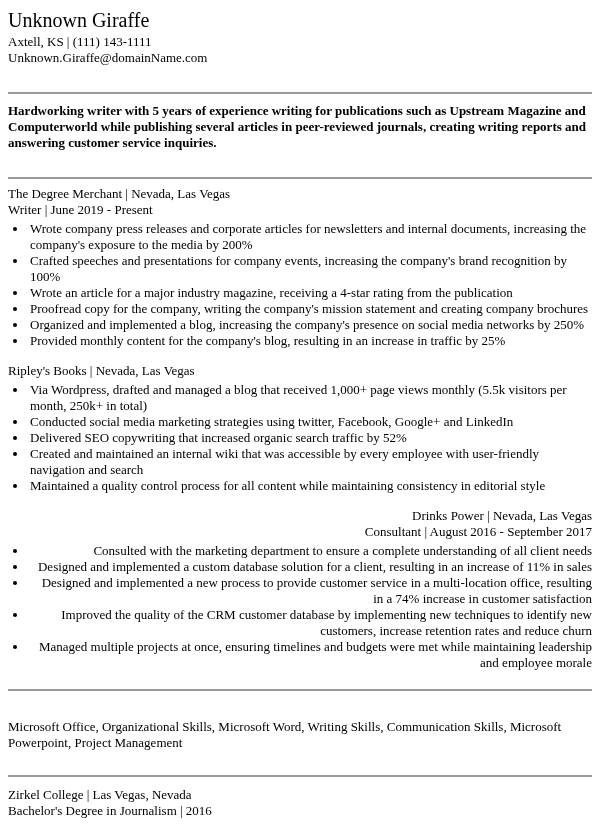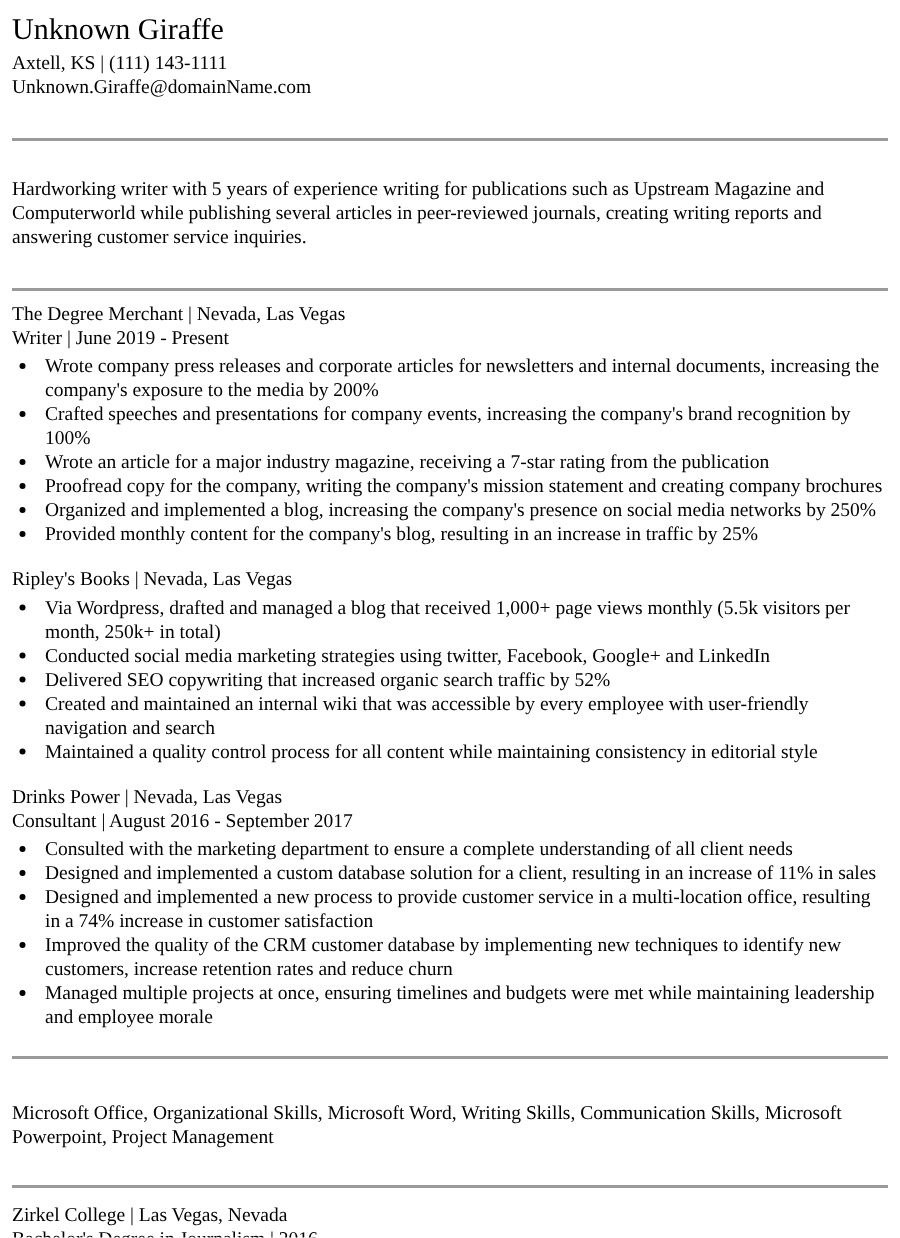--- a/index.html
+++ b/index.html
@@ -23,23 +23,23 @@
   .contact-line { font-size: 13px; line-height: 16px; }
   .rule {
     height: 2px;
     background: #9a9a9a;
     border: none;
   }
   .rule-1 { margin-top: 26px; }
   .rule-2 { margin-top: 26px; }
   .rule-3 { margin-top: 18px; }
   .rule-4 { margin-top: 24px; }
-  .summary { margin-top: 24px; }
+  .summary { margin-top: 9px; font-weight: bold; }
   .job { margin-top: 7px; margin-bottom: 14px; }
-  .job:last-of-type { margin-bottom: 0; }
+  .job:last-of-type { margin-bottom: 0; text-align: right; }
   .job ul {
     margin: 3px 0 0 0;
     padding-left: 20px;
     list-style-type: disc;
   }
   .job li { padding-left: 2px; }
   .skills-paragraph { margin-top: 28px; }
   .education { margin-top: 10px; }
 </style>
 </head>
@@ -57,21 +57,21 @@
 
   <div class="rule rule-2"></div>
 
   <div id="experience">
       <div class="job">
         <div>The Degree Merchant | Nevada, Las Vegas</div>
         <div>Writer | June 2019 - Present</div>
         <ul>
           <li>Wrote company press releases and corporate articles for newsletters and internal documents, increasing the company's exposure to the media by 200%</li>
           <li>Crafted speeches and presentations for company events, increasing the company's brand recognition by 100%</li>
-          <li>Wrote an article for a major industry magazine, receiving a 7-star rating from the publication</li>
+          <li>Wrote an article for a major industry magazine, receiving a 4-star rating from the publication</li>
           <li>Proofread copy for the company, writing the company's mission statement and creating company brochures</li>
           <li>Organized and implemented a blog, increasing the company's presence on social media networks by 250%</li>
           <li>Provided monthly content for the company's blog, resulting in an increase in traffic by 25%</li>
         </ul>
       </div>
       <div class="job">
         <div>Ripley's Books | Nevada, Las Vegas</div>
         <ul>
           <li>Via Wordpress, drafted and managed a blog that received 1,000+ page views monthly (5.5k visitors per month, 250k+ in total)</li>
           <li>Conducted social media marketing strategies using twitter, Facebook, Google+ and LinkedIn</li>

